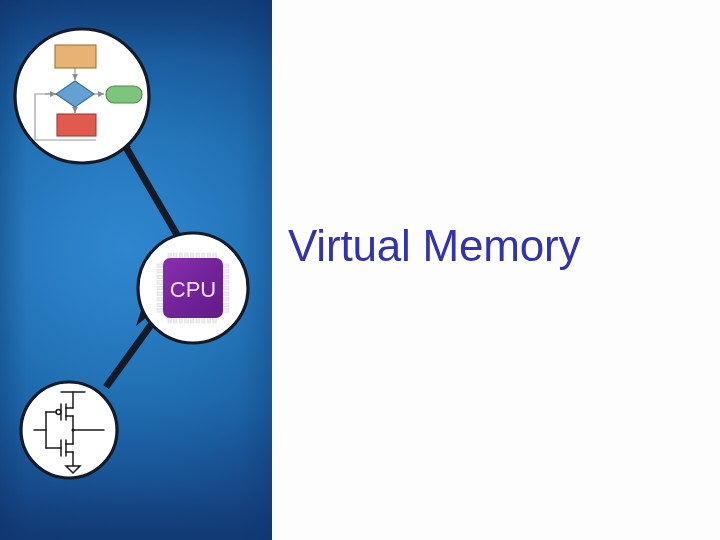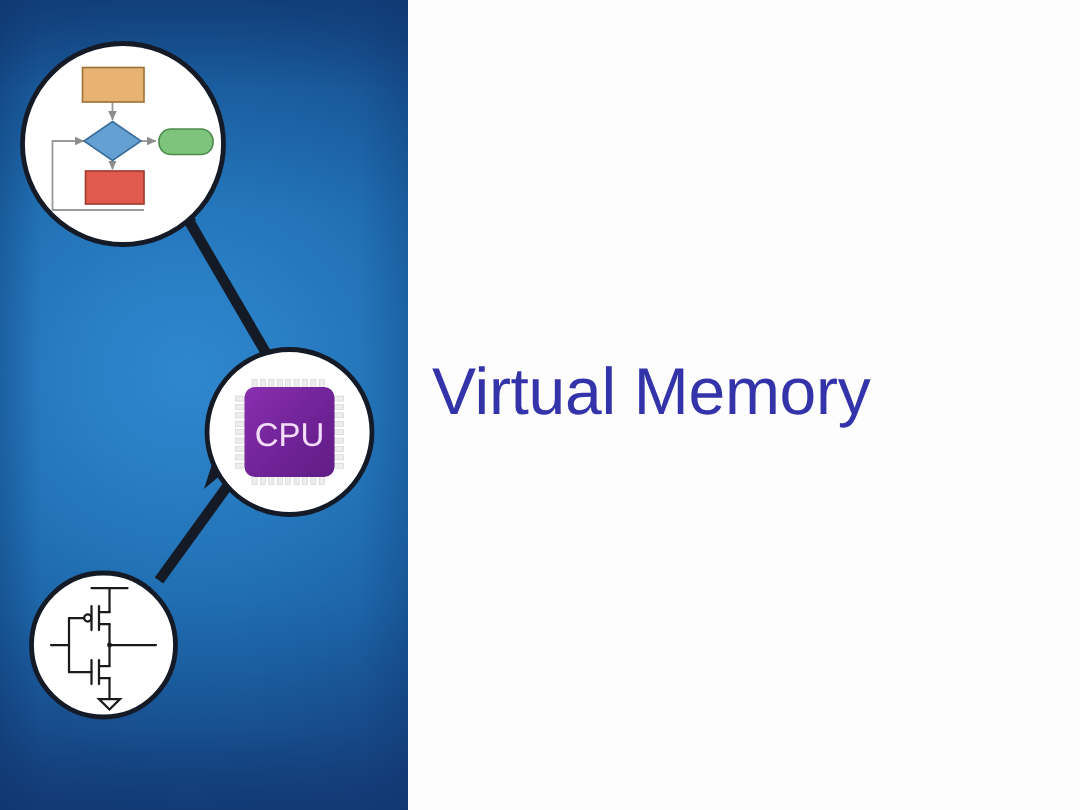--- a/index.html
+++ b/index.html
@@ -62,21 +62,21 @@
         rgba(10,48,102,0.22) 100%);
   }
   .panel-art {
     position: absolute;
     inset: 0;
   }
   
   .title {
     position: absolute;
     left: 288px;
-    top: 236px;
+    top: 220px;
     width: 400px;
     font-size: 44px;
     line-height: 52px;
     letter-spacing: -0.2px;
     color: #3333aa;
     font-weight: 400;
     white-space: nowrap;
   }
 </style>
 </head>

